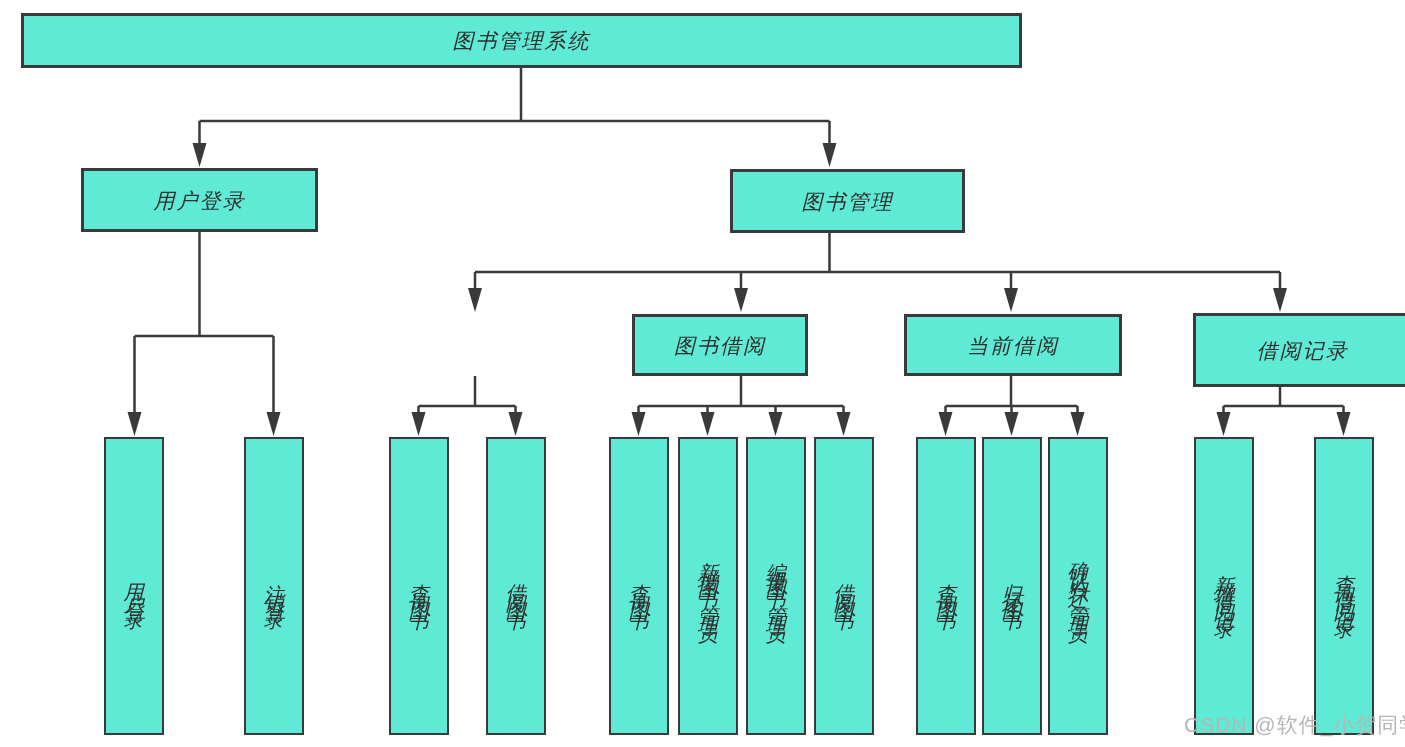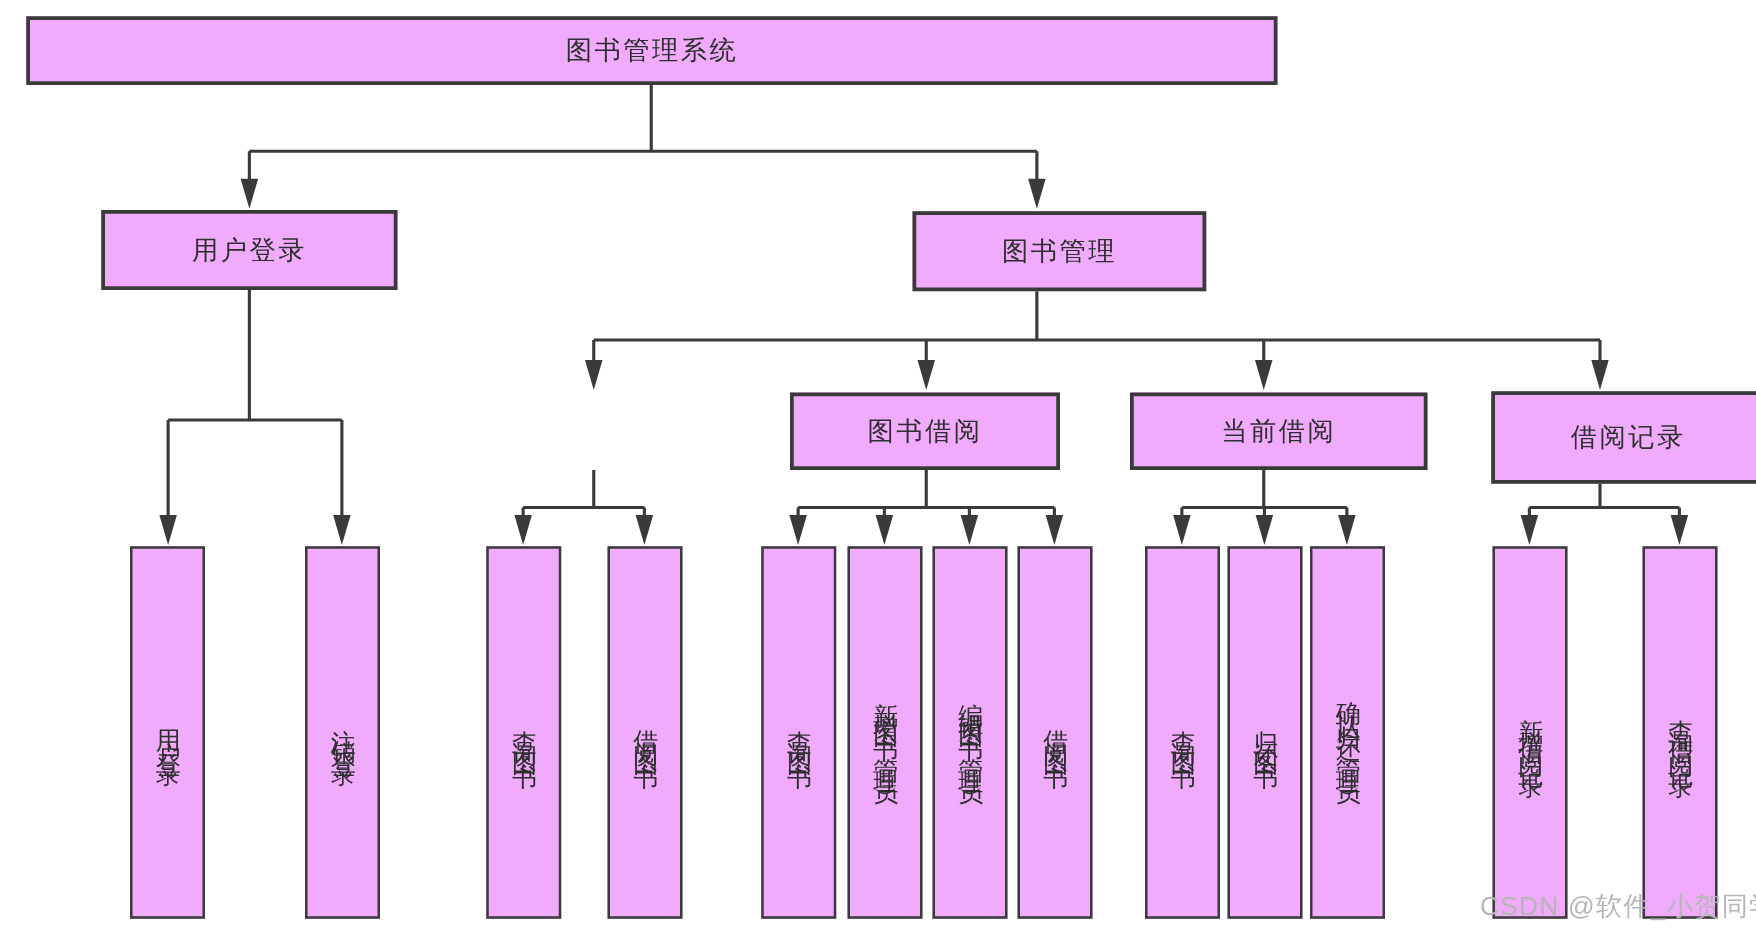--- a/index.html
+++ b/index.html
@@ -2,23 +2,24 @@
 <html><head>
 <meta charset="utf-8">
 <style>
   html,body{margin:0;padding:0;background:#ffffff;}
   .stage{
     position:relative;width:1405px;height:747px;background:#ffffff;overflow:hidden;
     font-family:"Liberation Sans", sans-serif;
   }
   .wires{position:absolute;left:0;top:0;z-index:1;}
   .node{
-    position:absolute;box-sizing:border-box;background:#f0abfc;
+    position:absolute;box-sizing:border-box;background:#5eead4;
     border:3px solid #3a3a3a;display:flex;align-items:center;justify-content:center;
     z-index:2;
+    font-style:italic;
   }
   .leaf{border-width:2.5px;}
   .h-label{
     font-size:21px;color:#2e2e2e;letter-spacing:2px;white-space:nowrap;
     line-height:1;
   }
   .v-label{
     writing-mode:vertical-rl;text-orientation:mixed;
     font-size:20px;color:#2e2e2e;letter-spacing:9px;line-height:1;
     white-space:nowrap;
@@ -80,24 +81,24 @@
     <span class="h-label">图书管理系统</span>
   </div>
 
   <div class="node" style="left:81px;top:168px;width:237px;height:64px;">
     <span class="h-label">用户登录</span>
   </div>
   <div class="node" style="left:730px;top:169px;width:235px;height:64px;">
     <span class="h-label">图书管理</span>
   </div>
 
-  <div class="node" style="left:632px;top:314px;width:216px;height:62px;">
+  <div class="node" style="left:632px;top:314px;width:176px;height:62px;">
     <span class="h-label">图书借阅</span>
   </div>
-  <div class="node" style="left:904px;top:314px;width:238px;height:62px;">
+  <div class="node" style="left:904px;top:314px;width:218px;height:62px;">
     <span class="h-label">当前借阅</span>
   </div>
   <div class="node" style="left:1171px;top:313px;width:219px;height:74px;margin-left:22px;">
     <span class="h-label">借阅记录</span>
   </div>
 
   <div class="node leaf" style="left:104px;top:437px;width:60px;height:298px;">
     <span class="v-label">用户登录</span>
   </div>
   <div class="node leaf" style="left:244px;top:437px;width:60px;height:298px;">

